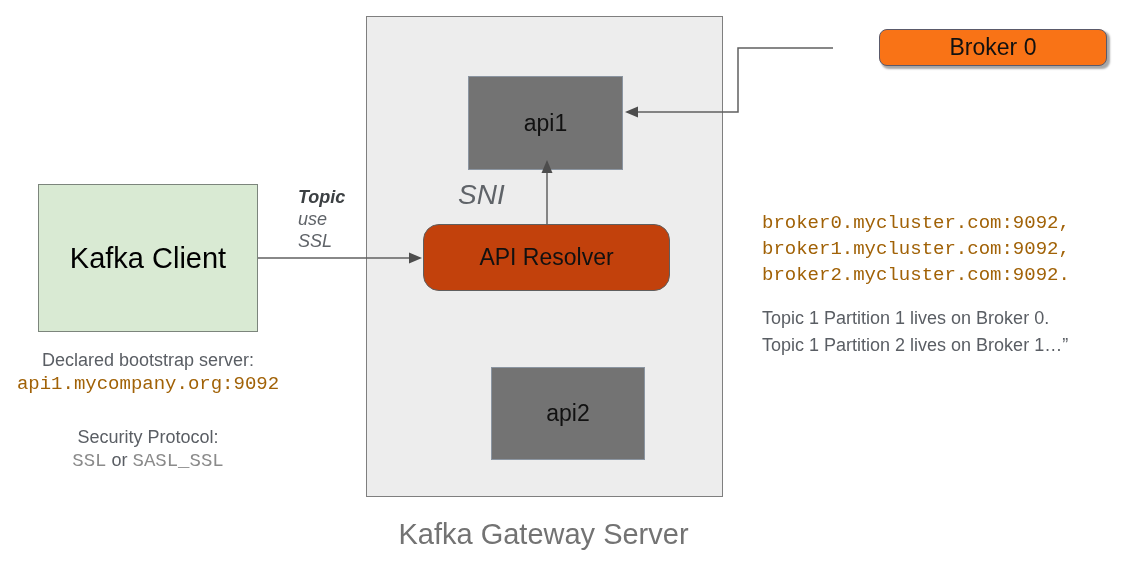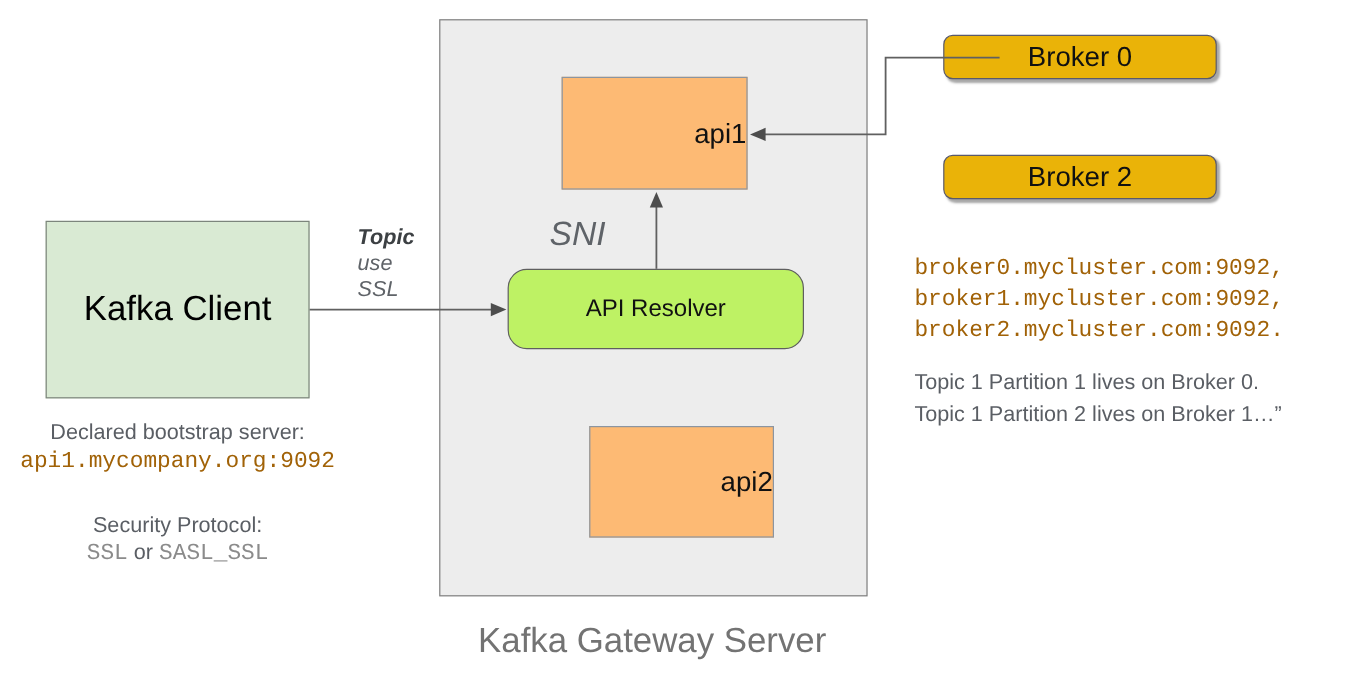--- a/index.html
+++ b/index.html
@@ -10,41 +10,41 @@
     font-family:"Liberation Sans", sans-serif;
     overflow:hidden;
   }
   .abs{position:absolute;}
   
   .gateway-box{
     left:366px;top:16px;width:355px;height:479px;
     background:#ededed;border:1.5px solid #7f7f7f;
   }
   .api-box{
-    background:#fdba74;border:1.5px solid #8b95a1;
-    display:flex;align-items:center;justify-content:flex-end;
-    font-size:23px;color:#111111;
+    background:#737373;border:1.5px solid #8b95a1;
+    display:flex;align-items:center;justify-content:center;
+    font-size:23px;color:#111111;margin-top:12px;
   }
   #api1{left:468px;top:64px;width:153px;height:92px;}
   #api2{left:491px;top:355px;width:152px;height:91px;}
   .resolver-box{
     left:423px;top:224px;width:245px;height:65px;
-    background:#bef264;border:1.5px solid #5f5f5f;border-radius:16px;
+    background:#c2410c;border:1.5px solid #5f5f5f;border-radius:16px;
     display:flex;align-items:center;justify-content:center;
-    font-size:20px;color:#111111;
+    font-size:23px;color:#111111;
   }
   .client-box{
     left:38px;top:184px;width:218px;height:146px;
     background:#d9ead3;border:1.5px solid #7c857c;
     display:flex;align-items:center;justify-content:center;
     font-size:29px;color:#000000;
   }
   .broker-box{
-    left:786px;width:226px;height:35px;
-    background:#eab308;border:1px solid #5a5a6b;border-radius:8px;
+    left:879px;width:226px;height:35px;
+    background:#f97316;border:1px solid #5a5a6b;border-radius:8px;
     box-shadow:2.5px 2.5px 2px rgba(0,0,0,0.35);
     display:flex;align-items:center;justify-content:center;
     font-size:23px;color:#111111;
   }
   #broker-0{top:29px;}
   #broker-1{top:79px;}
   #broker-2{top:129px;}
   
   .gateway-title{
     left:366px;top:518px;width:355px;
@@ -105,23 +105,20 @@
     <span>API Resolver</span>
   </div>
 
   <div class="abs client-box">
     <span>Kafka Client</span>
   </div>
 
   <div id="broker-0" class="abs broker-box">
     <span>Broker 0</span>
   </div>
-  <div id="broker-2" class="abs broker-box">
-    <span>Broker 2</span>
-  </div>
 
   <div class="abs gateway-title">Kafka Gateway Server</div>
 
   <div class="abs sni-label">SNI</div>
 
   <div class="abs ssl-note">
     <div class="strong">Topic</div>
     <div>use</div>
     <div>SSL</div>
   </div>

